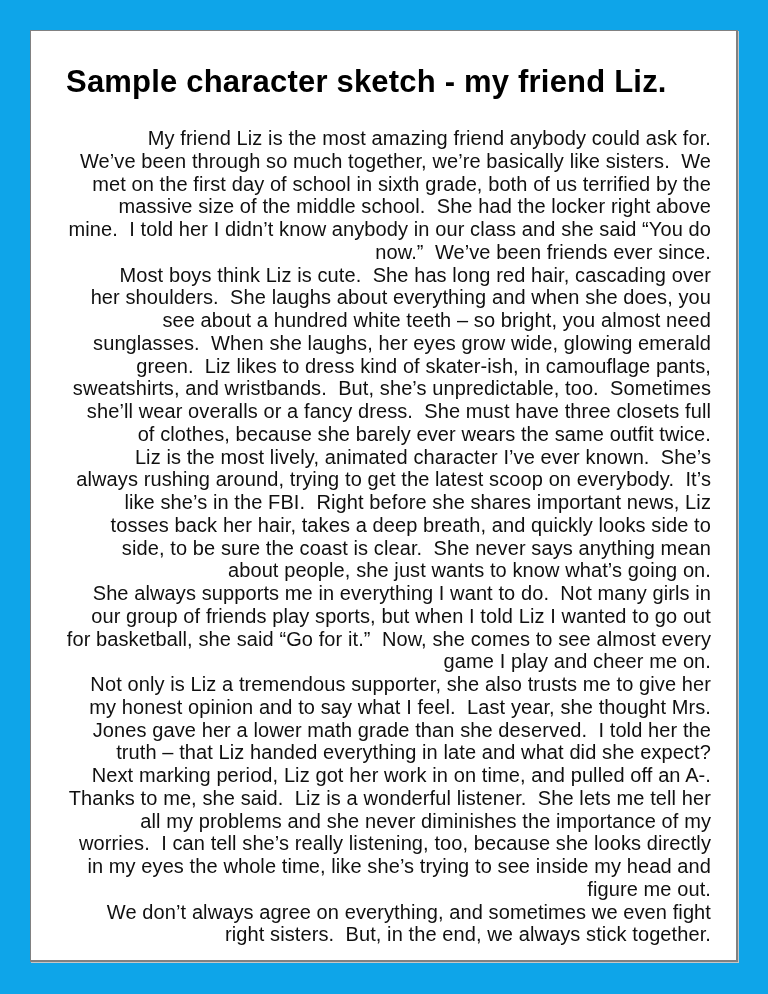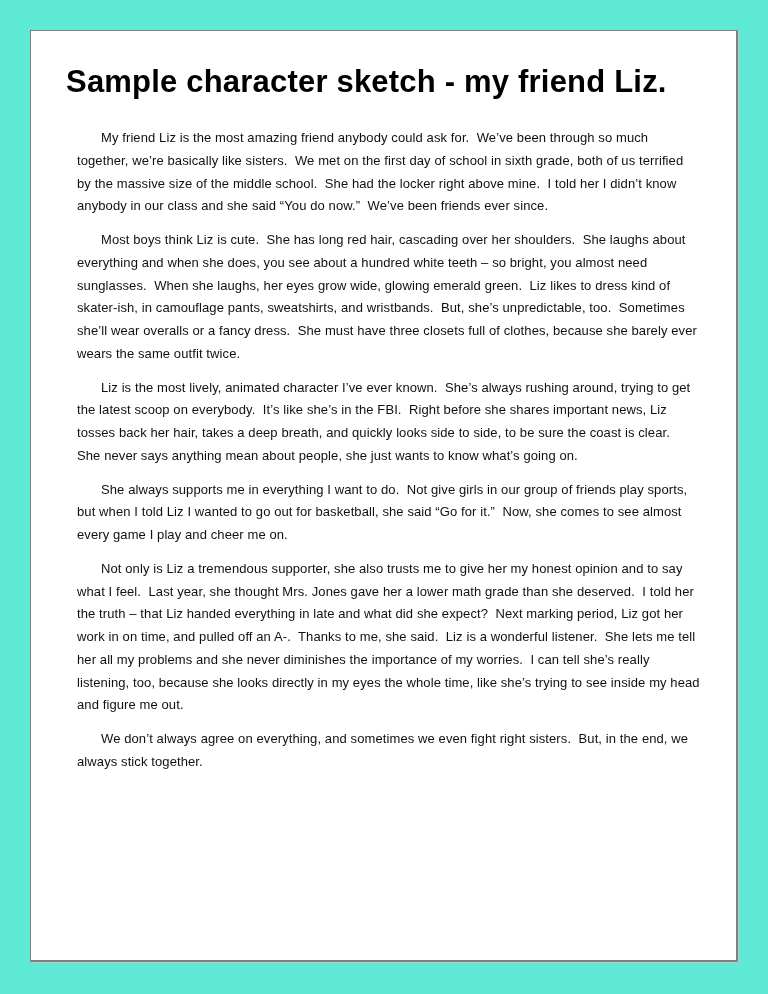--- a/index.html
+++ b/index.html
@@ -4,21 +4,21 @@
 <style>
   html, body {
     margin: 0;
     padding: 0;
     background: #ffffff;
   }
   .canvas {
     position: relative;
     width: 768px;
     height: 994px;
-    background: #5eead4;
+    background: #0ea5e9;
     overflow: hidden;
     font-family: "Liberation Sans", sans-serif;
   }
   .page {
     position: absolute;
     left: 30px;
     top: 30px;
     width: 708px;
     height: 932px;
     box-sizing: border-box;
@@ -32,39 +32,39 @@
   .page-title {
     margin: 0 0 28px 0;
     color: #000000;
     font-family: "Liberation Sans", sans-serif;
     font-weight: bold;
     font-size: 31px;
     line-height: 1.1;
     letter-spacing: 0.2px;
   }
   .body-text p {
-    margin: 11px;
+    margin: 0;
     color: #101010;
     font-family: "Liberation Sans", sans-serif;
-    font-size: 13px;
+    font-size: 20px;
     line-height: 22.75px;
     letter-spacing: 0.1px;
     text-indent: 24px;
     white-space: pre-wrap;
-    text-align: left;
+    text-align: right;
   }
 </style>
 </head>
 <body>
 
 <div class="canvas">
   <div class="page">
     <h1 class="page-title">Sample character sketch - my friend Liz.</h1>
     <div class="body-text">
       <p>My friend Liz is the most amazing friend anybody could ask for.  We’ve been through so much together, we’re basically like sisters.  We met on the first day of school in sixth grade, both of us terrified by the massive size of the middle school.  She had the locker right above mine.  I told her I didn’t know anybody in our class and she said “You do now.”  We’ve been friends ever since.</p>
       <p>Most boys think Liz is cute.  She has long red hair, cascading over her shoulders.  She laughs about everything and when she does, you see about a hundred white teeth – so bright, you almost need sunglasses.  When she laughs, her eyes grow wide, glowing emerald green.  Liz likes to dress kind of skater-ish, in camouflage pants, sweatshirts, and wristbands.  But, she’s unpredictable, too.  Sometimes she’ll wear overalls or a fancy dress.  She must have three closets full of clothes, because she barely ever wears the same outfit twice.</p>
       <p>Liz is the most lively, animated character I’ve ever known.  She’s always rushing around, trying to get the latest scoop on everybody.  It’s like she’s in the FBI.  Right before she shares important news, Liz tosses back her hair, takes a deep breath, and quickly looks side to side, to be sure the coast is clear.  She never says anything mean about people, she just wants to know what’s going on.</p>
-      <p>She always supports me in everything I want to do.  Not give girls in our group of friends play sports, but when I told Liz I wanted to go out for basketball, she said “Go for it.”  Now, she comes to see almost every game I play and cheer me on.</p>
+      <p>She always supports me in everything I want to do.  Not many girls in our group of friends play sports, but when I told Liz I wanted to go out for basketball, she said “Go for it.”  Now, she comes to see almost every game I play and cheer me on.</p>
       <p>Not only is Liz a tremendous supporter, she also trusts me to give her my honest opinion and to say what I feel.  Last year, she thought Mrs. Jones gave her a lower math grade than she deserved.  I told her the truth – that Liz handed everything in late and what did she expect?  Next marking period, Liz got her work in on time, and pulled off an A-.  Thanks to me, she said.  Liz is a wonderful listener.  She lets me tell her all my problems and she never diminishes the importance of my worries.  I can tell she’s really listening, too, because she looks directly in my eyes the whole time, like she’s trying to see inside my head and figure me out.</p>
       <p>We don’t always agree on everything, and sometimes we even fight right sisters.  But, in the end, we always stick together.</p>
     </div>
   </div>
 </div>
 
 </body></html>

